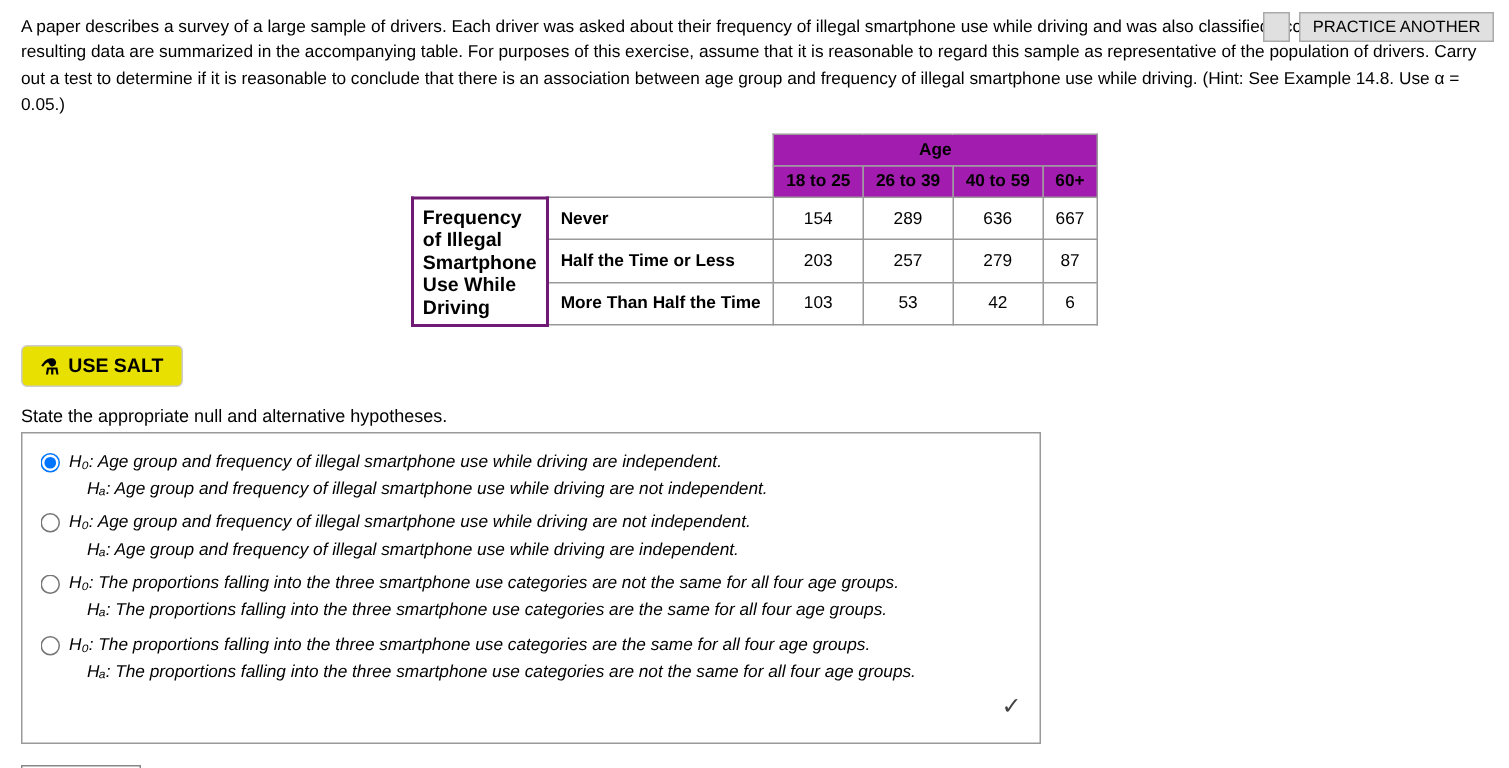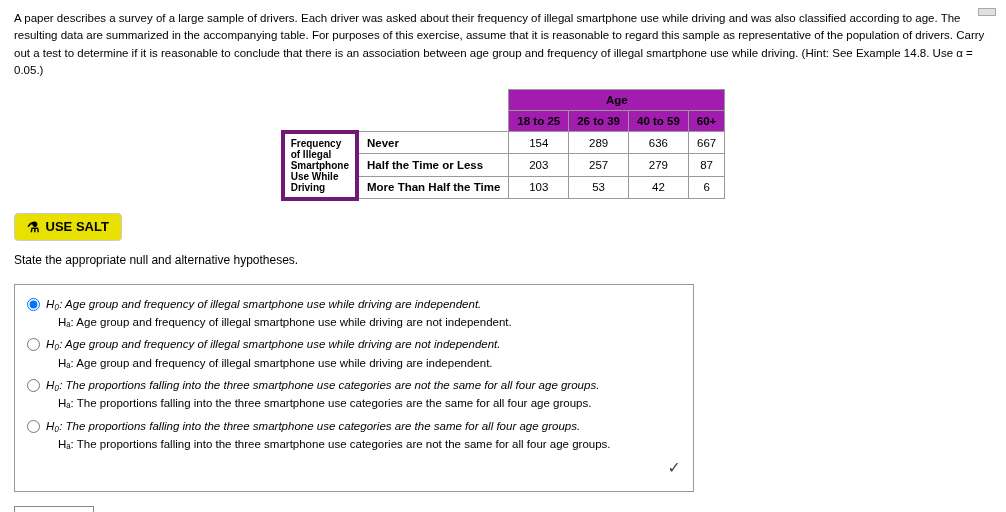--- a/index.html
+++ b/index.html
@@ -59,21 +59,21 @@
       font-weight: bold;
       cursor: pointer;
       margin-bottom: 12px;
       color: #000;
     }
     .use-salt-btn .salt-icon {
       font-size: 14px;
     }
     .section-label {
       font-size: 12px;
-      margin-bottom: 17px;
+      margin-bottom: 4px;
     }
     .hypotheses-box {
       border: 1px solid #999;
       padding: 10px 12px;
       margin-bottom: 14px;
       font-size: 11.5px;
       line-height: 1.7;
       max-width: 680px;
     }
     .hypothesis-option {
@@ -83,21 +83,21 @@
       margin-bottom: 4px;
     }
     .hypothesis-option input[type="radio"] {
       margin-top: 3px;
       flex-shrink: 0;
     }
     .hypothesis-text {
       line-height: 1.6;
     }
     .hypothesis-text .h0 { font-style: italic; }
-    .hypothesis-text .ha { margin-left: 12px; }
+    .hypothesis-text .ha { font-style: italic; margin-left: 12px; }
     .checkmark {
       text-align: right;
       color: #444;
       font-size: 16px;
       margin-top: -4px;
     }
     .find-section {
       margin-top: 10px;
       font-size: 12px;
       margin-bottom: 6px;
@@ -125,20 +125,21 @@
     }
     body { position: relative; }
   </style>
 </head>
 <body>
 
 
 
 <div class="top-right-buttons">
   <button class="top-btn"></button>
+  <button class="top-btn">PRACTICE ANOTHER</button>
 </div>
 
 <p class="problem-text">A paper describes a survey of a large sample of drivers. Each driver was asked about their frequency of illegal smartphone use while driving and was also classified according to age. The resulting data are summarized in the accompanying table. For purposes of this exercise, assume that it is reasonable to regard this sample as representative of the population of drivers. Carry out a test to determine if it is reasonable to conclude that there is an association between age group and frequency of illegal smartphone use while driving. (Hint: See Example 14.8. Use α = 0.05.)</p>
 
 <div class="main-table-container">
   <table class="data-table">
     <thead>
       <tr>
         <td colspan="2" style="border:none; background:white;"></td>
         <th colspan="4" class="age-header-top">Age</th>
@@ -146,21 +147,21 @@
       <tr>
         <td colspan="2" style="border:none; background:white;"></td>
         <th>18 to 25</th>
         <th>26 to 39</th>
         <th>40 to 59</th>
         <th>60+</th>
       </tr>
     </thead>
     <tbody>
       <tr>
-        <td rowspan="3" class="freq-header" style="border:4px solid #701a75; font-size:10px; text-align:left; vertical-align:middle; padding:4px 6px;">Frequency<br>of Illegal<br>Smartphone<br>Use While<br>Driving</td>
+        <td rowspan="3" class="freq-header" style="border:2px solid #701a75; font-size:13px; text-align:left; vertical-align:middle; padding:4px 6px;">Frequency<br>of Illegal<br>Smartphone<br>Use While<br>Driving</td>
         <td class="row-header-cell">Never</td>
         <td>154</td>
         <td>289</td>
         <td>636</td>
         <td>667</td>
       </tr>
       <tr>
         <td class="row-header-cell">Half the Time or Less</td>
         <td>203</td>
         <td>257</td>

